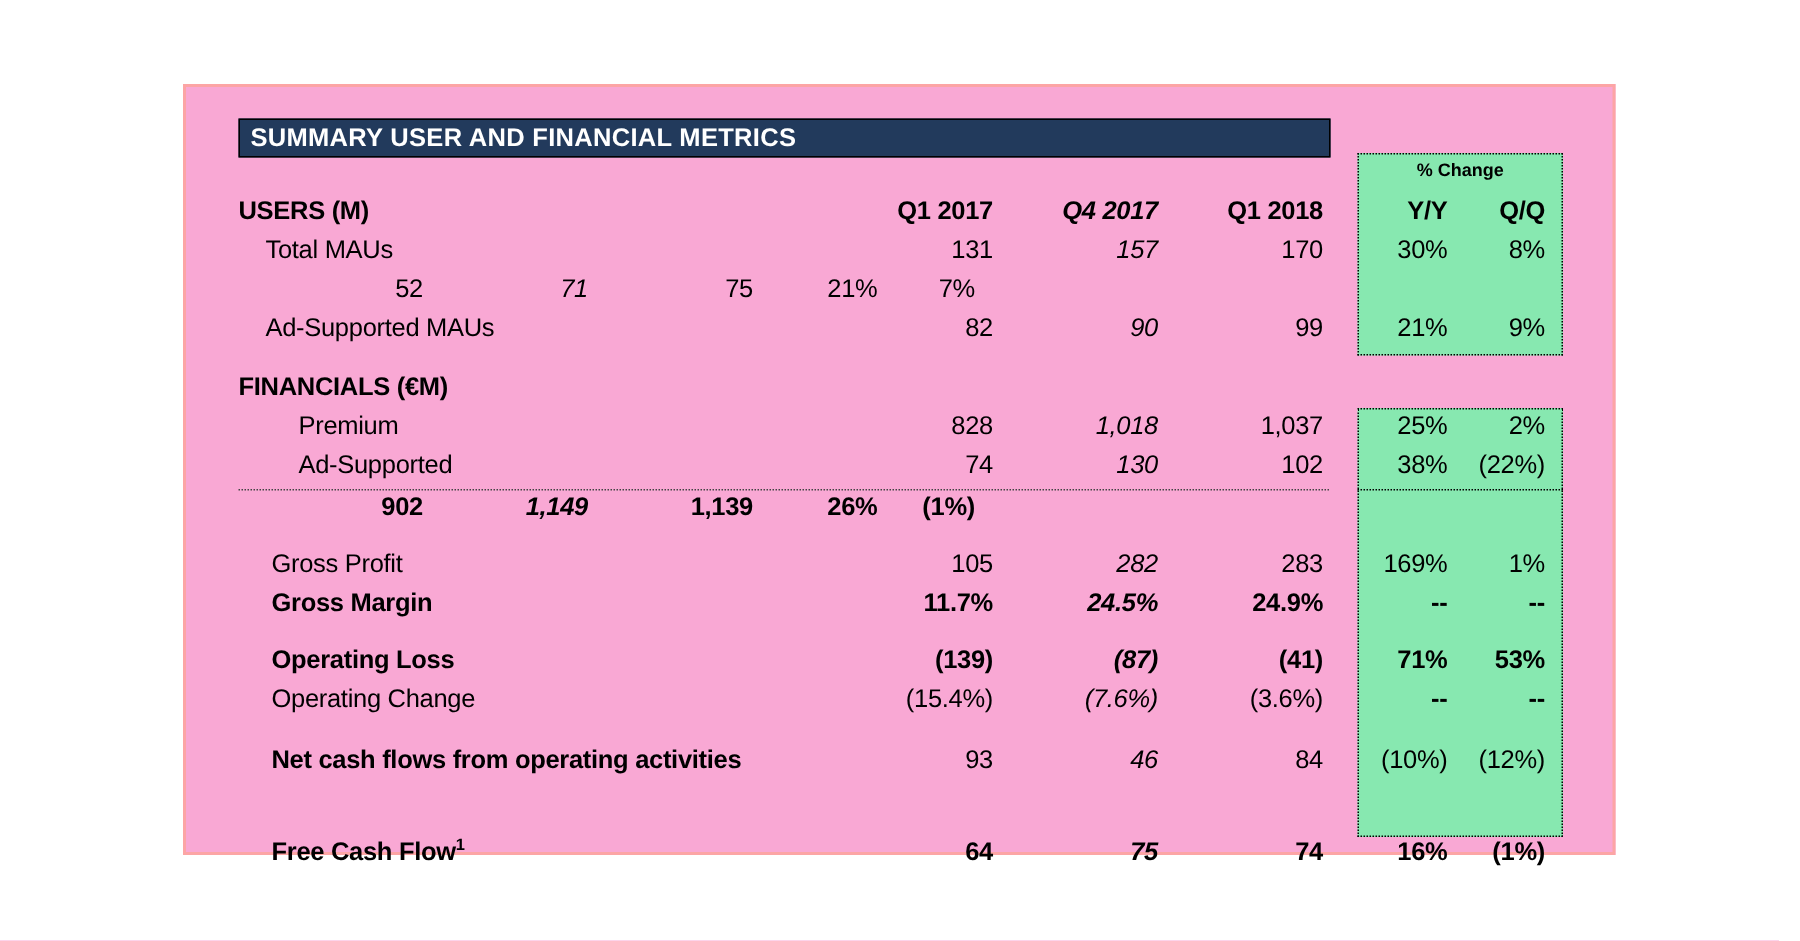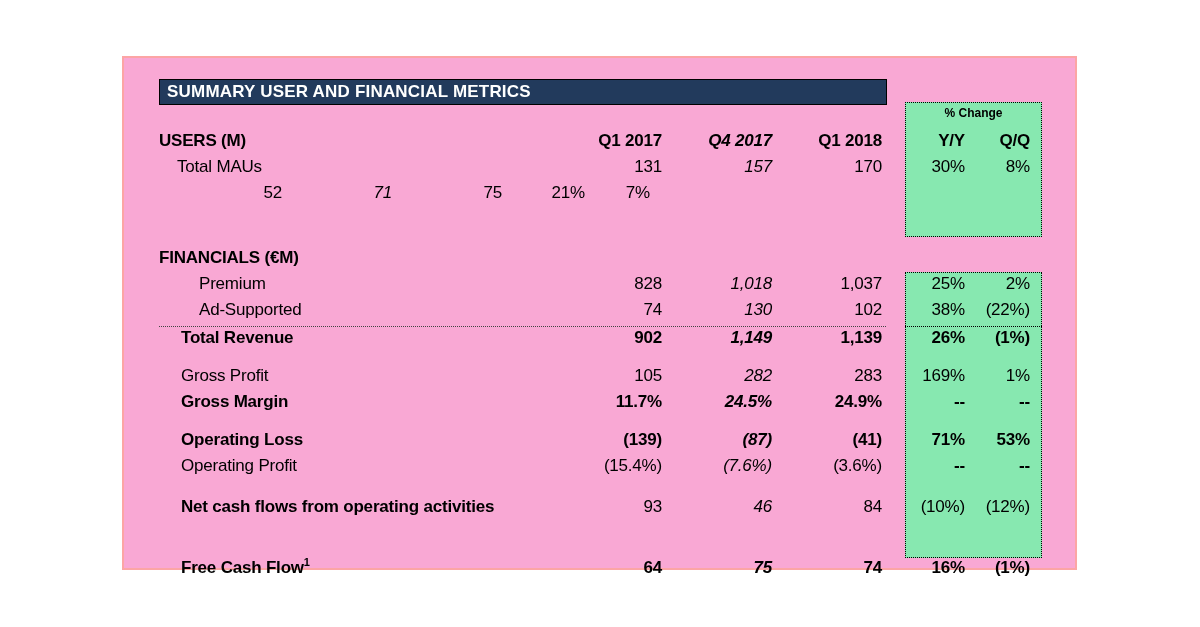--- a/index.html
+++ b/index.html
@@ -84,20 +84,28 @@
   </div>
 
   <div class="r" style="top:125px">
     <div class="c c1">52</div>
     <div class="c c2">71</div>
     <div class="c c3">75</div>
     <div class="c yy">21%</div>
     <div class="c qq">7%</div>
   </div>
 
+  <div class="r" style="top:151px">
+    <div class="lab ind1">Ad-Supported MAUs</div>
+    <div class="c c1">82</div>
+    <div class="c c2">90</div>
+    <div class="c c3">99</div>
+    <div class="c yy">21%</div>
+    <div class="c qq">9%</div>
+  </div>
 
   <div class="r b" style="top:190px">
     <div class="lab">FINANCIALS (€M)</div>
   </div>
 
   <div class="r" style="top:216px">
     <div class="lab ind2">Premium</div>
     <div class="c c1">828</div>
     <div class="c c2">1,018</div>
     <div class="c c3">1,037</div>
@@ -110,21 +118,20 @@
     <div class="c c1">74</div>
     <div class="c c2">130</div>
     <div class="c c3">102</div>
     <div class="c yy">38%</div>
     <div class="c qq">(22%)</div>
   </div>
 
   <div class="dotted-line"></div>
 
   <div class="r b" style="top:270px">
-    <div class="lab ind1b">Total Revenue</div>
     <div class="c c1">902</div>
     <div class="c c2">1,149</div>
     <div class="c c3">1,139</div>
     <div class="c yy">26%</div>
     <div class="c qq">(1%)</div>
   </div>
 
   <div class="r" style="top:308px">
     <div class="lab ind1b">Gross Profit</div>
     <div class="c c1">105</div>
@@ -146,21 +153,21 @@
   <div class="r b" style="top:372px">
     <div class="lab ind1b">Operating Loss</div>
     <div class="c c1">(139)</div>
     <div class="c c2">(87)</div>
     <div class="c c3">(41)</div>
     <div class="c yy">71%</div>
     <div class="c qq">53%</div>
   </div>
 
   <div class="r" style="top:398px">
-    <div class="lab ind1b">Operating Profit</div>
+    <div class="lab ind1b">Operating Change</div>
     <div class="c c1">(15.4%)</div>
     <div class="c c2">(7.6%)</div>
     <div class="c c3">(3.6%)</div>
     <div class="c yy b">--</div>
     <div class="c qq b">--</div>
   </div>
 
   <div class="r" style="top:439px">
     <div class="lab ind1b b">Net cash flows from operating activities</div>
     <div class="c c1">93</div>

